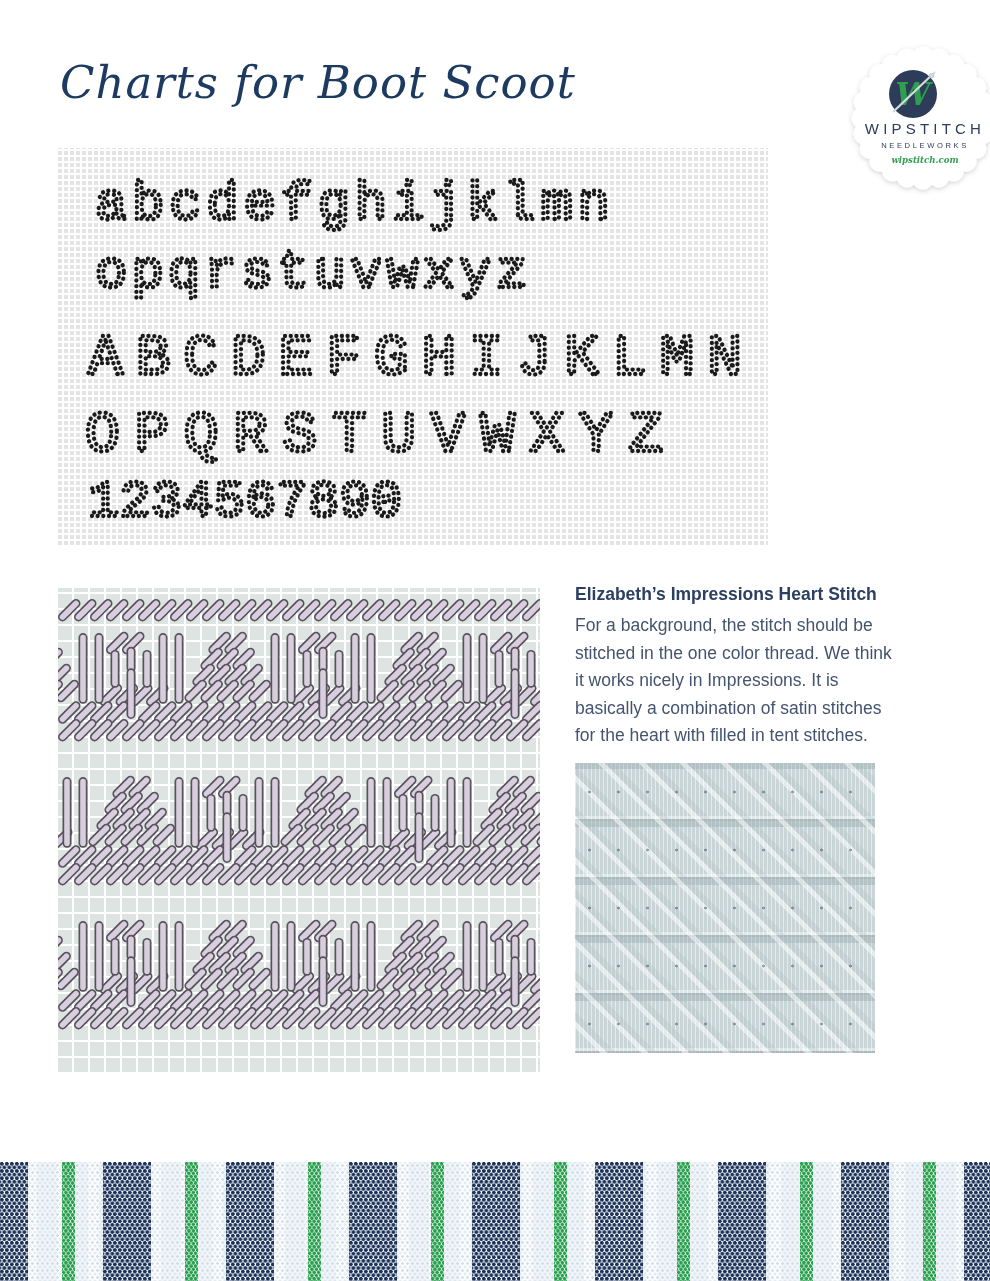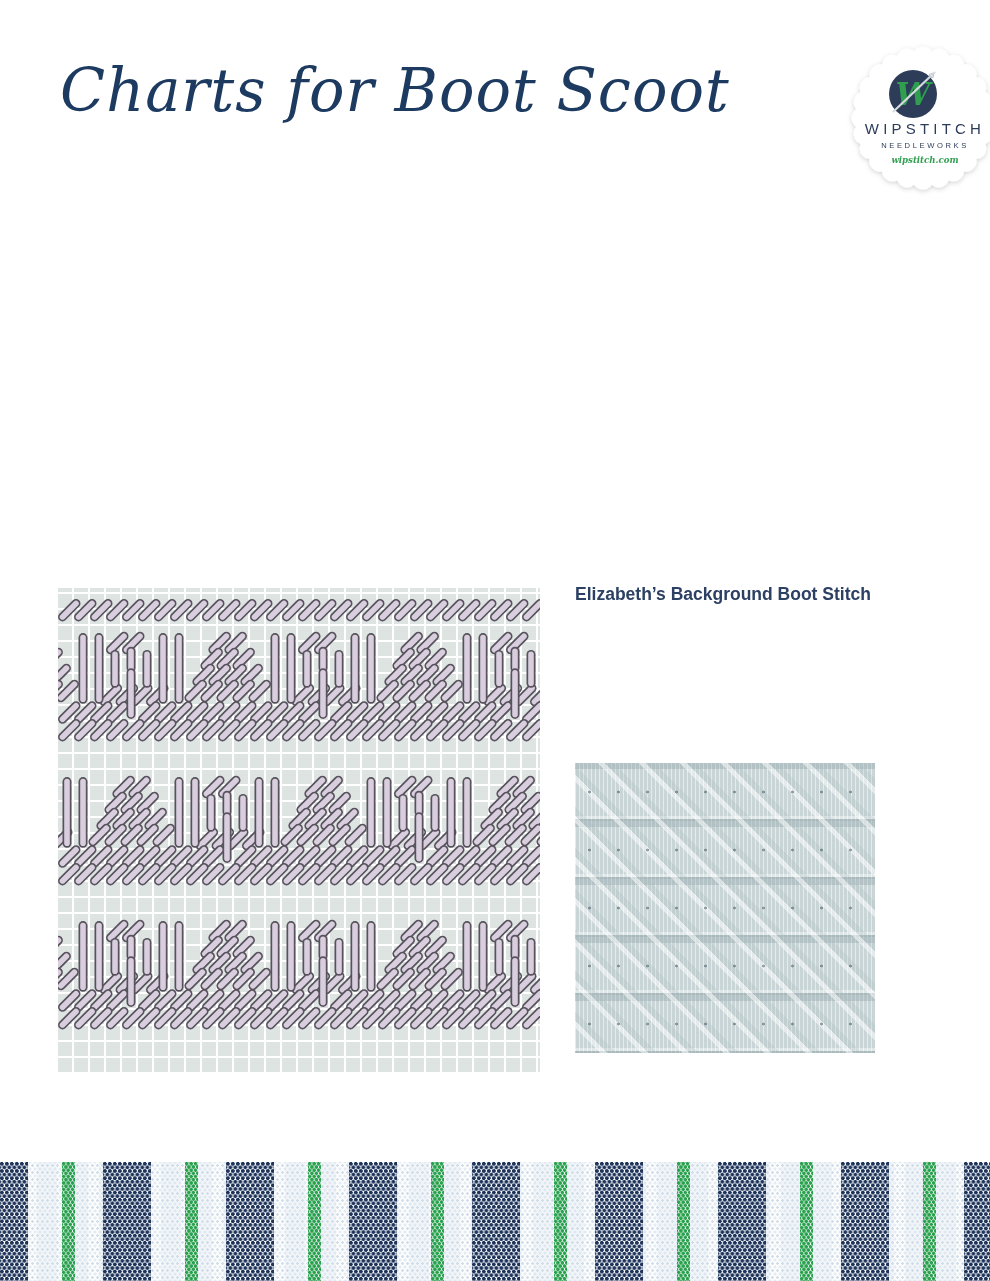--- a/index.html
+++ b/index.html
@@ -2,21 +2,21 @@
 <html style="--navy-title: #1d3a60; --navy-head: #2c4063; --navy-body: #44546f; --grid-gray: #e4e4e4; --stitch-black: #1a1a1a; --cell-green: #dee4e1; --logo-navy: #2d3c59; --logo-green: #2f9e4e; --fab-navy: #20345a; --fab-green: #28a14b;"><head>
 <meta charset="utf-8">
 <title>Charts for Boot Scoot</title>
 <style>
   html,body{margin:0;padding:0;background:#ffffff;}
   .page{position:relative;width:990px;height:1281px;background:#fff;overflow:hidden;
         font-family:"Liberation Sans",sans-serif;}
   
   .title{position:absolute;left:60px;top:56px;margin:0;
          font-family:"DejaVu Serif","Liberation Serif",serif;
-         font-style:italic;font-weight:500;font-size:59px;letter-spacing:1px;
+         font-style:italic;font-weight:500;font-size:45px;letter-spacing:1px;
          color:var(--navy-title);}
   
   .logo{position:absolute;left:847px;top:42px;width:156px;height:156px;}
   
   .alpha-chart{position:absolute;left:58px;top:148px;width:710px;height:397px;
     background-color:#ffffff;
     background-image:
       repeating-linear-gradient(90deg, rgba(255,255,255,0) 0 4px, #ffffff 4px 6px),
       repeating-linear-gradient(0deg, var(--grid-gray) 0 4px, #ffffff 4px 6px);}
   .alpha-chart svg{position:absolute;inset:0;}
@@ -121,20 +121,29 @@
       <circle cx="66" cy="52" r="24" fill="#2d3c59"></circle>
       <text class="mono" x="66" y="63" text-anchor="middle">W</text>
       <line x1="46" y1="70" x2="88" y2="30" stroke="#d4dade" stroke-width="2.2"></line>
       <circle cx="84.5" cy="33.5" r="2" fill="none" stroke="#c4ccd2" stroke-width="1.2"></circle>
       <text class="brand" x="78" y="92" text-anchor="middle">WIPSTITCH</text>
       <text class="sub" x="78" y="106" text-anchor="middle">NEEDLEWORKS</text>
       <text class="url" x="78" y="121" text-anchor="middle">wipstitch.com</text>
     </svg>
   </div>
 
+  <div class="alpha-chart">
+    <svg id="alpha-svg" width="710" height="397" viewBox="0 0 710 397">
+        <text x="37" y="71" font-size="54" textLength="515" lengthAdjust="spacing" class="stitch-text">abcdefghijklmn</text>
+        <text x="37" y="139" font-size="54" textLength="433" lengthAdjust="spacing" class="stitch-text">opqrstuvwxyz</text>
+        <text x="30" y="226" font-size="58" textLength="654" lengthAdjust="spacing" class="stitch-text">ABCDEFGHIJKLMN</text>
+        <text x="27" y="303" font-size="58" textLength="578" lengthAdjust="spacing" class="stitch-text">OPQRSTUVWXYZ</text>
+        <text x="30" y="368" font-size="52" textLength="314" lengthAdjust="spacing" class="stitch-text">1234567890</text>
+      </svg>
+  </div>
 
   <div class="heart-chart">
     <svg id="heart-svg" width="482" height="484" viewBox="0 0 482 484">
         <g>
           <line x1="4.5" y1="28.9" x2="18" y2="15.4" stroke="#57525c" stroke-width="9" stroke-linecap="round"></line>
           <line x1="4.5" y1="28.9" x2="18" y2="15.4" stroke="#d8cede" stroke-width="5.6" stroke-linecap="round"></line>
           <line x1="20.5" y1="28.9" x2="34" y2="15.4" stroke="#57525c" stroke-width="9" stroke-linecap="round"></line>
           <line x1="20.5" y1="28.9" x2="34" y2="15.4" stroke="#d8cede" stroke-width="5.6" stroke-linecap="round"></line>
           <line x1="36.5" y1="28.9" x2="50" y2="15.4" stroke="#57525c" stroke-width="9" stroke-linecap="round"></line>
           <line x1="36.5" y1="28.9" x2="50" y2="15.4" stroke="#d8cede" stroke-width="5.6" stroke-linecap="round"></line>
@@ -968,21 +977,22 @@
           <line x1="473" y1="354.4" x2="473" y2="383.2" stroke="#d8cede" stroke-width="5.6" stroke-linecap="round"></line>
           <line x1="457" y1="351.2" x2="457" y2="368" stroke="#57525c" stroke-width="9" stroke-linecap="round"></line>
           <line x1="457" y1="351.2" x2="457" y2="368" stroke="#d8cede" stroke-width="5.6" stroke-linecap="round"></line>
           <line x1="457" y1="372.8" x2="457" y2="414.4" stroke="#57525c" stroke-width="9" stroke-linecap="round"></line>
           <line x1="457" y1="372.8" x2="457" y2="414.4" stroke="#d8cede" stroke-width="5.6" stroke-linecap="round"></line>
         </g>
       </svg>
   </div>
 
   <div class="info">
-    <h2>Elizabeth’s Background Boot Stitch</h2>
+    <h2>Elizabeth’s Impressions Heart Stitch</h2>
+    <p>For a background, the stitch should be stitched in the one color thread. We think it works nicely in Impressions. It is basically a combination of satin stitches for the heart with filled in tent stitches.</p>
   </div>
 
   <div class="photo"></div>
 
   <div class="fabric" id="fabric">
       <div class="stripe navy" style="left: -20px;"></div>
       <div class="stripe green" style="left: 62px;"></div>
       <div class="stripe navy" style="left: 103px;"></div>
       <div class="stripe green" style="left: 185px;"></div>
       <div class="stripe navy" style="left: 226px;"></div>

